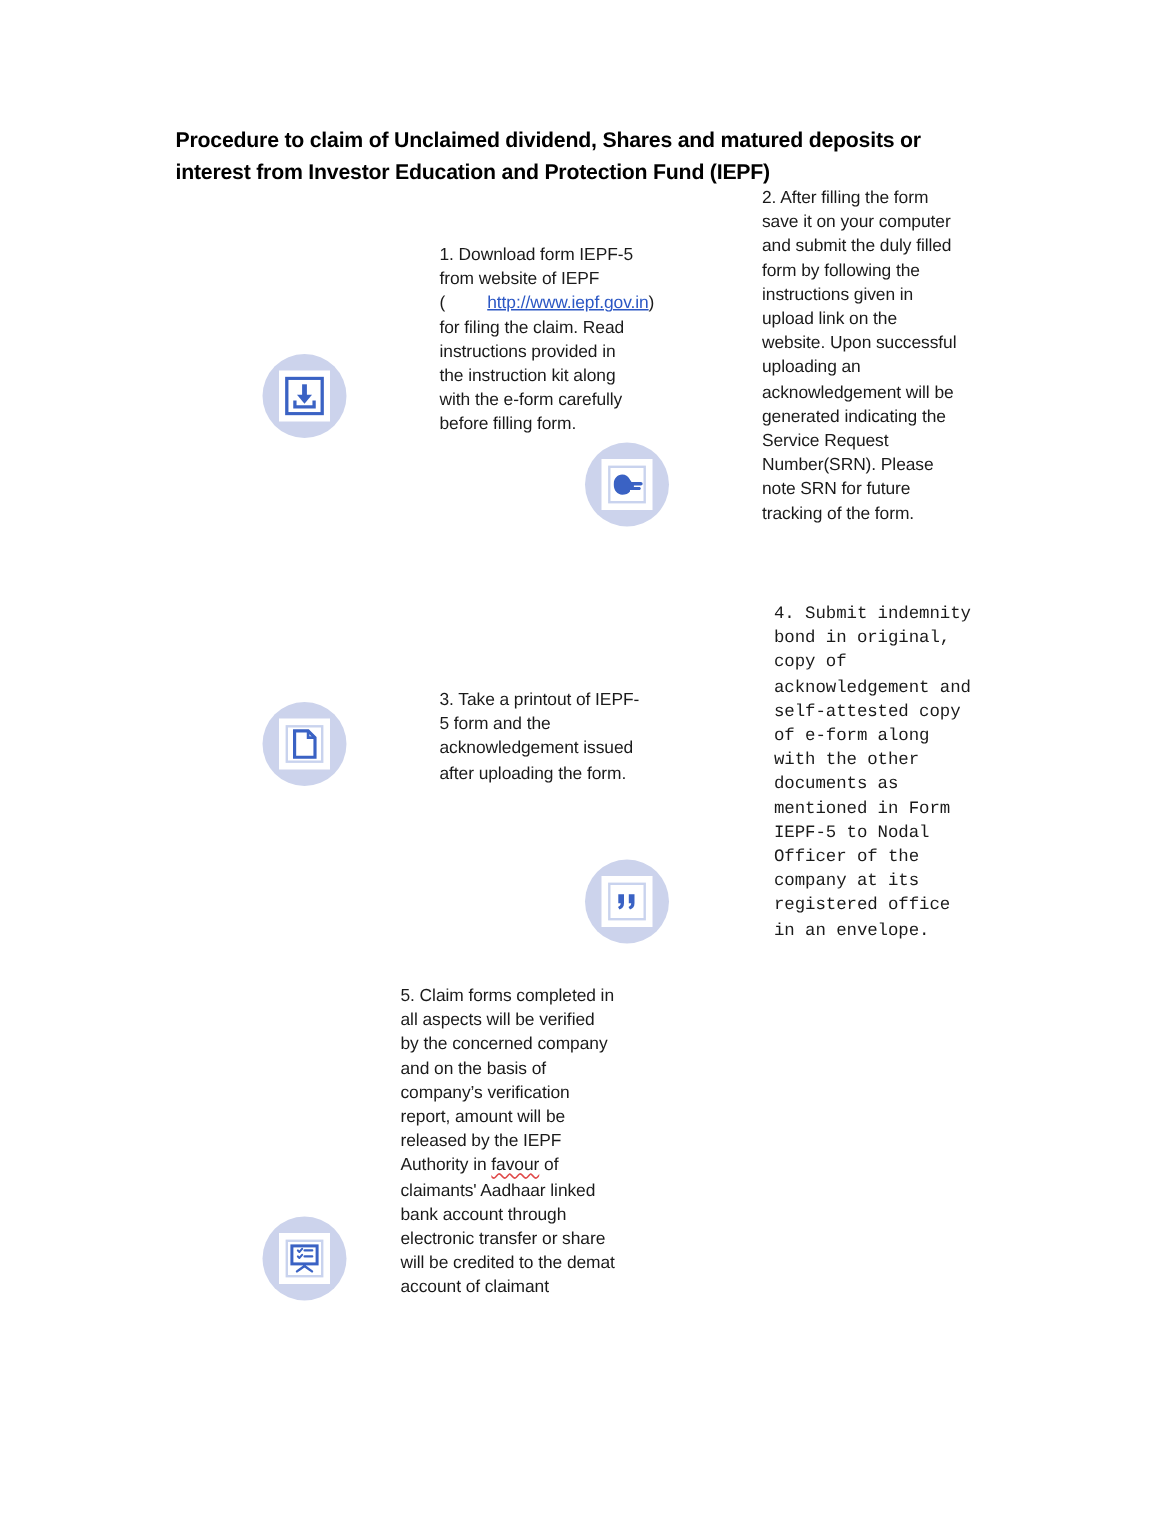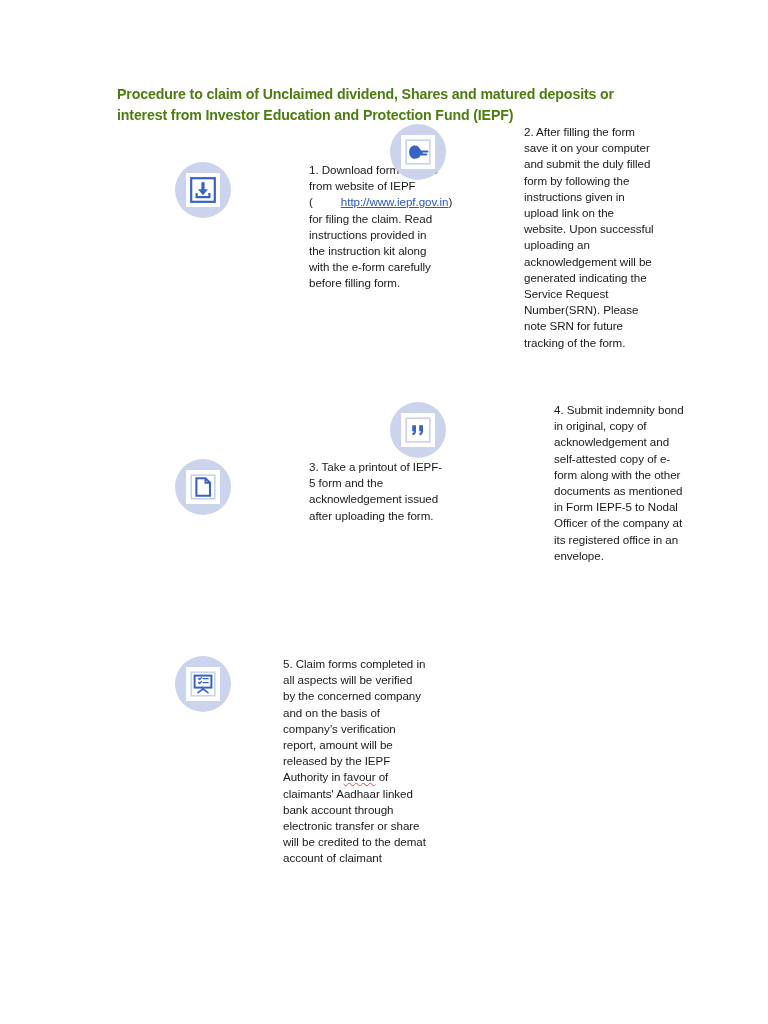--- a/index.html
+++ b/index.html
@@ -25,30 +25,30 @@
   
   .doc-title {
     position: absolute;
     left: 117px;
     top: 84px;
     width: 520px;
     font-family: "Liberation Sans", sans-serif;
     font-size: 14.2px;
     font-weight: bold;
     line-height: 21px;
-    color: #4d7c0f;
+    color: #000000;
     letter-spacing: -0.15px;
   }
 
   
   .step {
     position: absolute;
     display: flex;
-    align-items: flex-start;
-    gap: 16px;
+    align-items: flex-end;
+    gap: 0px;
   }
 
   .step-icon-wrap {
     flex: 0 0 auto;
     width: 56px;
     height: 56px;
     position: relative;
   }
 
   .icon-circle {
@@ -105,21 +105,21 @@
   #step-1 { left: 175px; top: 162px;  width: 210px; }
   #step-1 .step-text { width: 136px; margin-left: 62px; }
 
   #step-2 { left: 390px; top: 124px;  width: 215px; }
   #step-2 .step-text { width: 133px; margin-left: 62px; }
 
   #step-3 { left: 175px; top: 459px;  width: 210px; }
   #step-3 .step-text { width: 136px; margin-left: 62px; }
 
   #step-4 { left: 390px; top: 402px;  width: 215px; }
-  #step-4 .step-text { width: 133px; margin-left: 92px; }
+  #step-4 .step-text { width: 133px; margin-left: 70px; font-family: Liberation Mono, monospace; }
 
   #step-5 { left: 175px; top: 656px;  width: 215px; }
   #step-5 .step-text { width: 143px; margin-left: 36px; }
 </style>
 </head>
 <body>
 
 <div class="page">
 
   <div class="doc-title">Procedure to claim of Unclaimed dividend, Shares and matured deposits or interest from Investor Education and Protection Fund (IEPF)</div>

